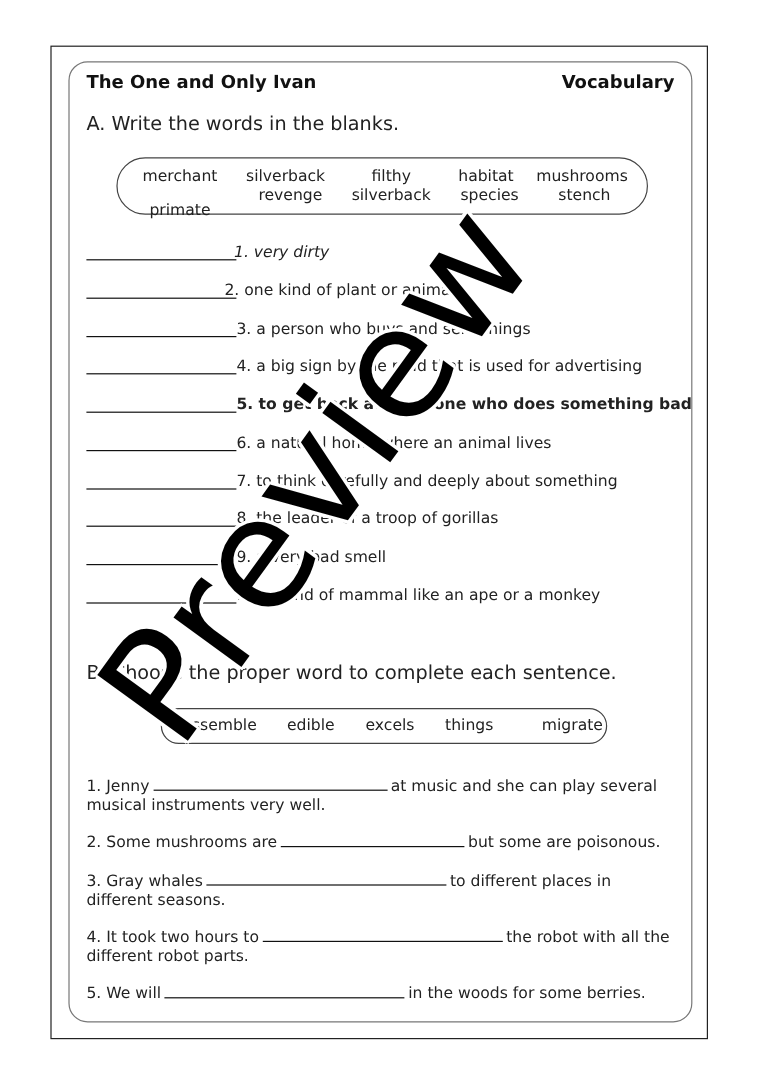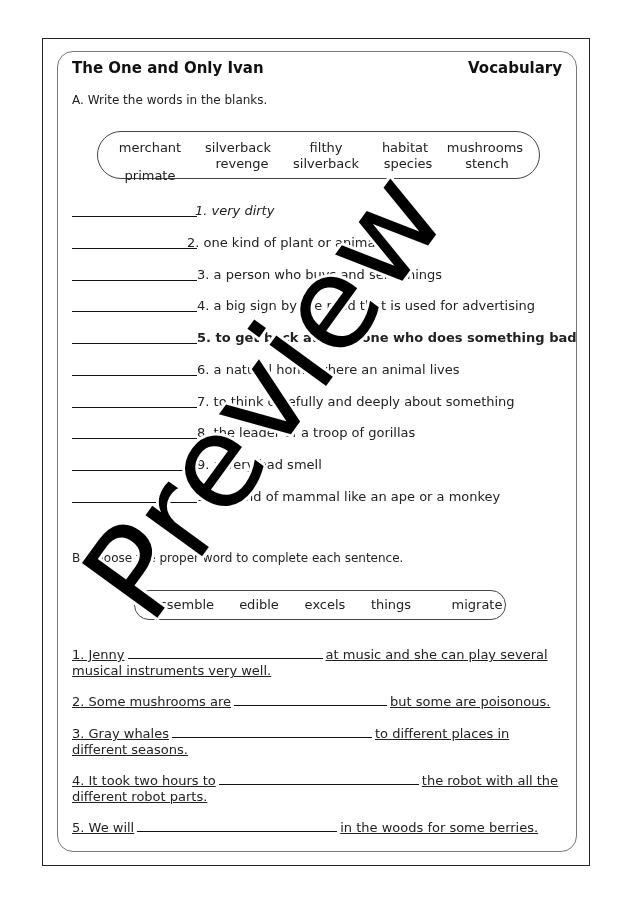--- a/index.html
+++ b/index.html
@@ -23,21 +23,21 @@
       left: 57px; top: 51px;
       width: 520px; height: 801px;
       border: 1.5px solid #777;
       border-radius: 16px;
       box-sizing: border-box;
     }
     .abs { position: absolute; white-space: nowrap; }
     .title {
       font-size: 15px; font-weight: bold; color: #111;
     }
-    .body-text { font-size: 12px; color: #222; }
+    .body-text { font-size: 16px; color: #222; }
     .bank {
       position: absolute;
       border: 1.3px solid #444;
       border-radius: 26px;
       box-sizing: border-box;
     }
     .bank-word {
       position: absolute;
       font-size: 13px;
       text-align: center;
@@ -52,21 +52,20 @@
     .def-row .num-def {
       position: absolute; font-size: 13px; color: #222; white-space: nowrap;
     }
     .sentence {
       position: absolute;
       left: 72px;
       width: 495px;
       font-size: 13px;
       line-height: 16px;
       color: #222;
-      text-decoration: underline;
     }
     .sentence .blank {
       display: inline-block;
       border-bottom: 1px solid #111;
       height: 12px;
       vertical-align: baseline;
       margin: 0 3px;
     }
     .watermark {
       position: absolute;

